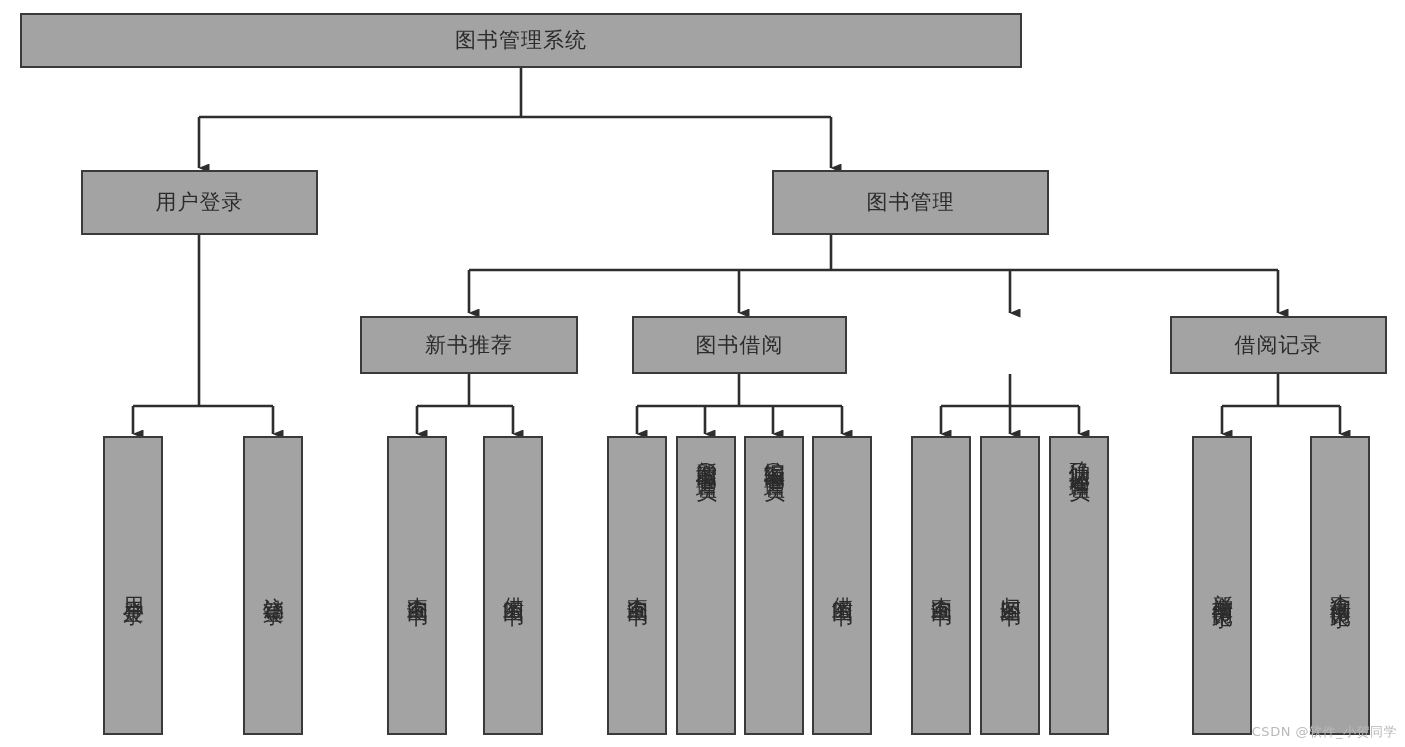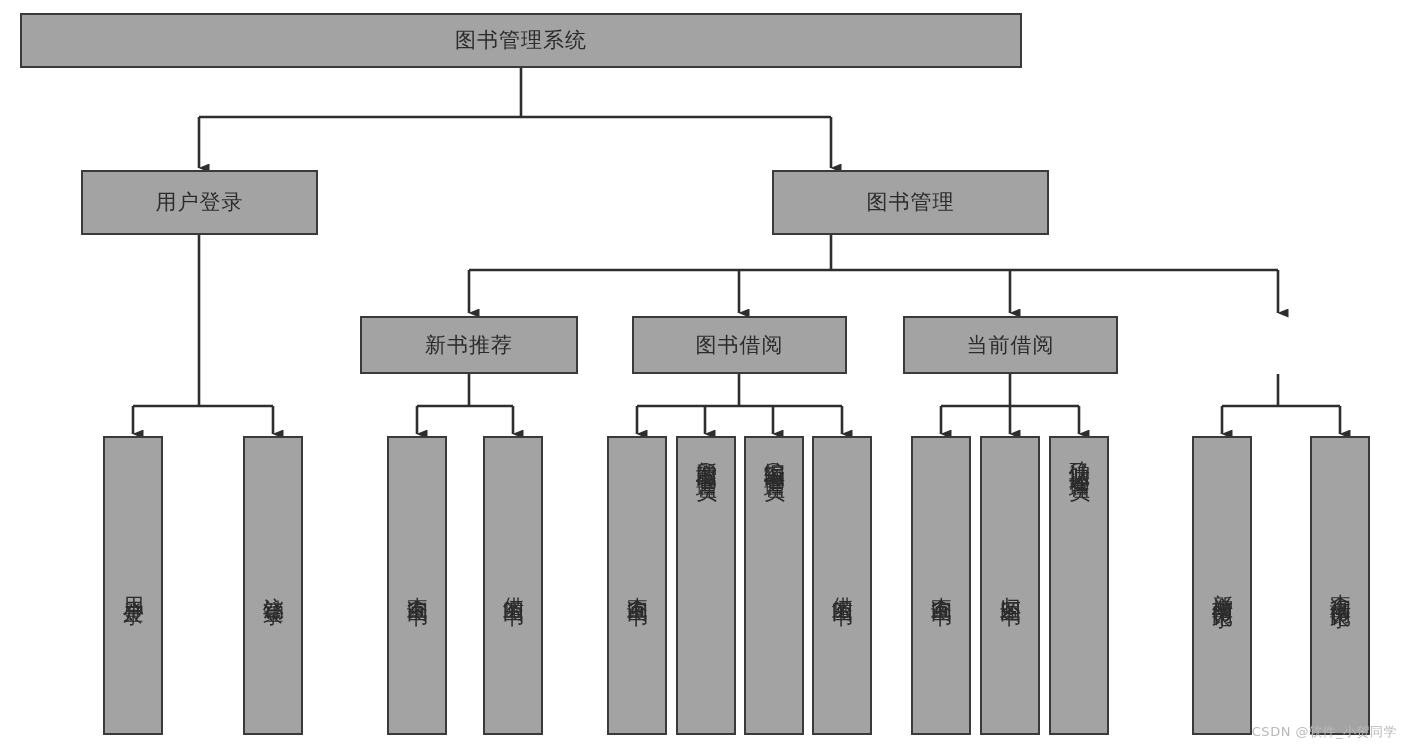--- a/index.html
+++ b/index.html
@@ -129,22 +129,22 @@
   <div class="node h" style="left:740px;top:170px;width:277px;height:65px;margin-left:32px;">
     <span class="lbl">图书管理</span>
   </div>
 
   <div class="node h" style="left:632px;top:316px;width:215px;height:58px;">
     <span class="lbl">图书借阅</span>
   </div>
   <div class="node h" style="left:360px;top:316px;width:218px;height:58px;">
     <span class="lbl">新书推荐</span>
   </div>
-  <div class="node h" style="left:903px;top:316px;width:215px;height:58px;">
-    <span class="lbl">当前借阅</span>
+  <div class="node h" style="left:1170px;top:316px;width:217px;height:58px;">
+    <span class="lbl">借阅记录</span>
   </div>
 
   <div class="node v mid" style="left:103px;top:436px;width:60px;height:299px;">
     <span class="lbl">用户登录</span>
   </div>
   <div class="node v mid" style="left:243px;top:436px;width:60px;height:299px;">
     <span class="lbl">注销登录</span>
   </div>
 
   <div class="node v mid" style="left:387px;top:436px;width:60px;height:299px;">

